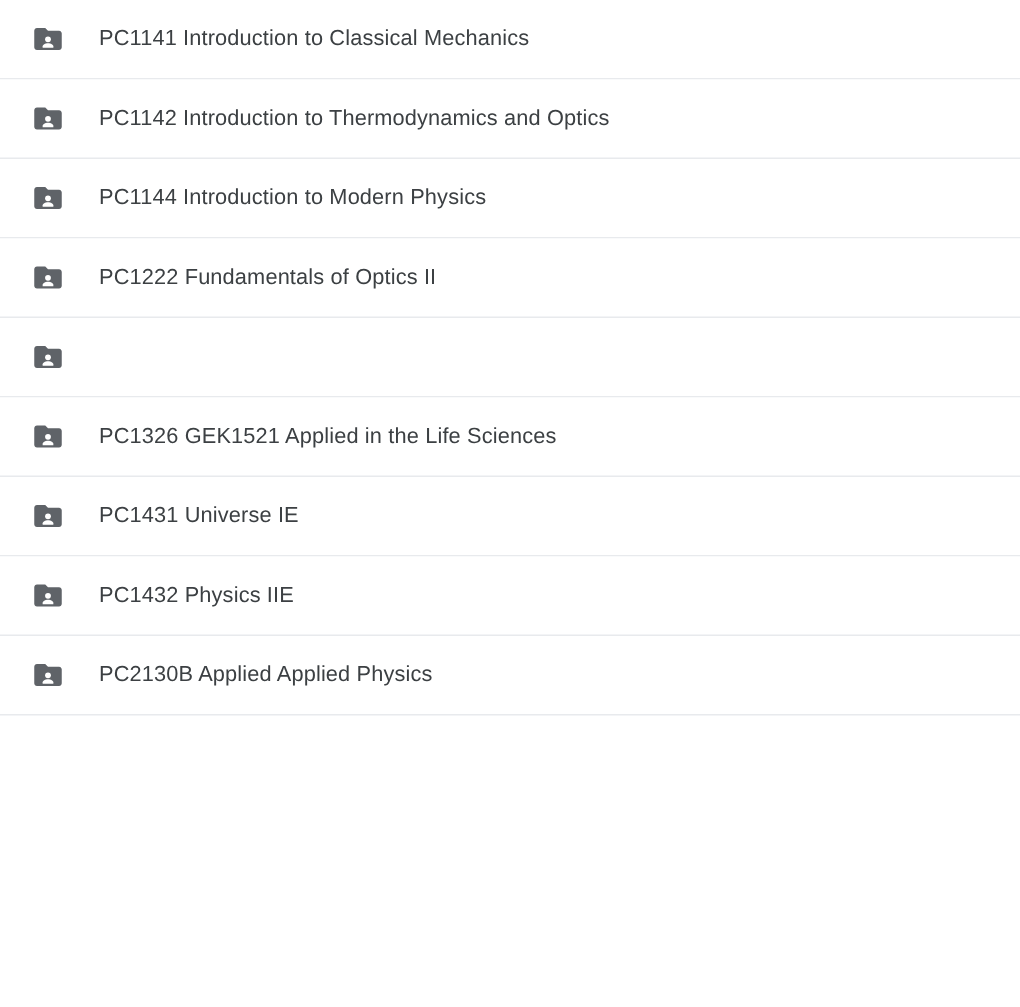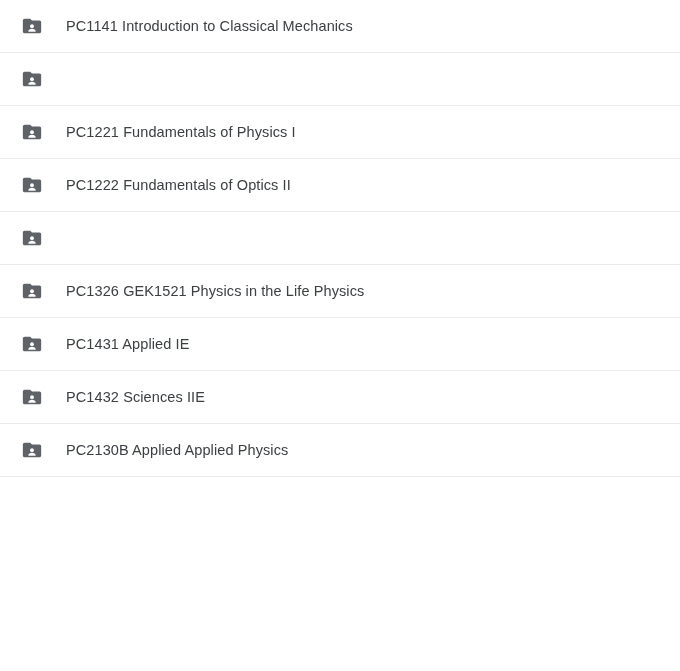--- a/index.html
+++ b/index.html
@@ -68,34 +68,35 @@
   </div>
 
   <div class="row">
     <span class="icon-wrap">
       <svg width="22" height="22" viewBox="0 0 24 24" aria-hidden="true">
         <path fill="#5f6368" d="M10 4H4c-1.1 0-2 .9-2 2v12c0 1.1.9 2 2 2h16c1.1 0 2-.9 2-2V8c0-1.1-.9-2-2-2h-8l-2-2z"></path>
         <circle cx="12" cy="12.2" r="2.1" fill="#ffffff"></circle>
         <path fill="#ffffff" d="M12 15c-2.1 0-3.9 1.05-3.9 2.35V18.4h7.8v-1.05C15.9 16.05 14.1 15 12 15z"></path>
       </svg>
     </span>
+    <span class="row-label">PC1142 Introduction to Thermodynamics and Optics</span>
   </div>
-
 
 
   <div class="row">
     <span class="icon-wrap">
       <svg width="22" height="22" viewBox="0 0 24 24" aria-hidden="true">
         <path fill="#5f6368" d="M10 4H4c-1.1 0-2 .9-2 2v12c0 1.1.9 2 2 2h16c1.1 0 2-.9 2-2V8c0-1.1-.9-2-2-2h-8l-2-2z"></path>
         <circle cx="12" cy="12.2" r="2.1" fill="#ffffff"></circle>
         <path fill="#ffffff" d="M12 15c-2.1 0-3.9 1.05-3.9 2.35V18.4h7.8v-1.05C15.9 16.05 14.1 15 12 15z"></path>
       </svg>
     </span>
-    <span class="row-label">PC1221 Fundamentals of Physics I</span>
+    <span class="row-label">PC1144 Introduction to Modern Physics</span>
   </div>
+
 
   <div class="row">
     <span class="icon-wrap">
       <svg width="22" height="22" viewBox="0 0 24 24" aria-hidden="true">
         <path fill="#5f6368" d="M10 4H4c-1.1 0-2 .9-2 2v12c0 1.1.9 2 2 2h16c1.1 0 2-.9 2-2V8c0-1.1-.9-2-2-2h-8l-2-2z"></path>
         <circle cx="12" cy="12.2" r="2.1" fill="#ffffff"></circle>
         <path fill="#ffffff" d="M12 15c-2.1 0-3.9 1.05-3.9 2.35V18.4h7.8v-1.05C15.9 16.05 14.1 15 12 15z"></path>
       </svg>
     </span>
     <span class="row-label">PC1222 Fundamentals of Optics II</span>
@@ -112,43 +113,43 @@
   </div>
 
   <div class="row">
     <span class="icon-wrap">
       <svg width="22" height="22" viewBox="0 0 24 24" aria-hidden="true">
         <path fill="#5f6368" d="M10 4H4c-1.1 0-2 .9-2 2v12c0 1.1.9 2 2 2h16c1.1 0 2-.9 2-2V8c0-1.1-.9-2-2-2h-8l-2-2z"></path>
         <circle cx="12" cy="12.2" r="2.1" fill="#ffffff"></circle>
         <path fill="#ffffff" d="M12 15c-2.1 0-3.9 1.05-3.9 2.35V18.4h7.8v-1.05C15.9 16.05 14.1 15 12 15z"></path>
       </svg>
     </span>
-    <span class="row-label">PC1326 GEK1521 Physics in the Life Physics</span>
+    <span class="row-label">PC1326 GEK1521 Applied in the Life Sciences</span>
   </div>
 
   <div class="row">
     <span class="icon-wrap">
       <svg width="22" height="22" viewBox="0 0 24 24" aria-hidden="true">
         <path fill="#5f6368" d="M10 4H4c-1.1 0-2 .9-2 2v12c0 1.1.9 2 2 2h16c1.1 0 2-.9 2-2V8c0-1.1-.9-2-2-2h-8l-2-2z"></path>
         <circle cx="12" cy="12.2" r="2.1" fill="#ffffff"></circle>
         <path fill="#ffffff" d="M12 15c-2.1 0-3.9 1.05-3.9 2.35V18.4h7.8v-1.05C15.9 16.05 14.1 15 12 15z"></path>
       </svg>
     </span>
-    <span class="row-label">PC1431 Applied IE</span>
+    <span class="row-label">PC1431 Universe IE</span>
   </div>
 
   <div class="row">
     <span class="icon-wrap">
       <svg width="22" height="22" viewBox="0 0 24 24" aria-hidden="true">
         <path fill="#5f6368" d="M10 4H4c-1.1 0-2 .9-2 2v12c0 1.1.9 2 2 2h16c1.1 0 2-.9 2-2V8c0-1.1-.9-2-2-2h-8l-2-2z"></path>
         <circle cx="12" cy="12.2" r="2.1" fill="#ffffff"></circle>
         <path fill="#ffffff" d="M12 15c-2.1 0-3.9 1.05-3.9 2.35V18.4h7.8v-1.05C15.9 16.05 14.1 15 12 15z"></path>
       </svg>
     </span>
-    <span class="row-label">PC1432 Sciences IIE</span>
+    <span class="row-label">PC1432 Physics IIE</span>
   </div>
 
 
   <div class="row">
     <span class="icon-wrap">
       <svg width="22" height="22" viewBox="0 0 24 24" aria-hidden="true">
         <path fill="#5f6368" d="M10 4H4c-1.1 0-2 .9-2 2v12c0 1.1.9 2 2 2h16c1.1 0 2-.9 2-2V8c0-1.1-.9-2-2-2h-8l-2-2z"></path>
         <circle cx="12" cy="12.2" r="2.1" fill="#ffffff"></circle>
         <path fill="#ffffff" d="M12 15c-2.1 0-3.9 1.05-3.9 2.35V18.4h7.8v-1.05C15.9 16.05 14.1 15 12 15z"></path>
       </svg>

